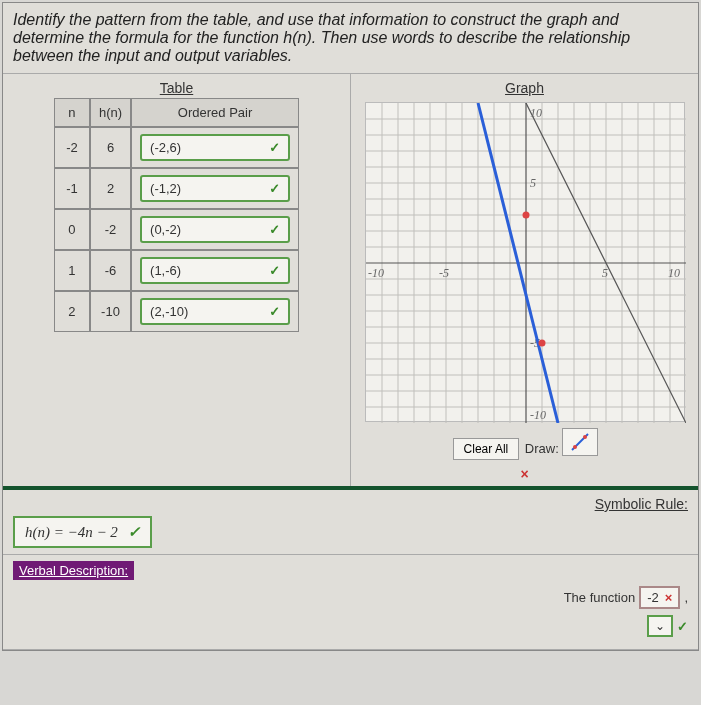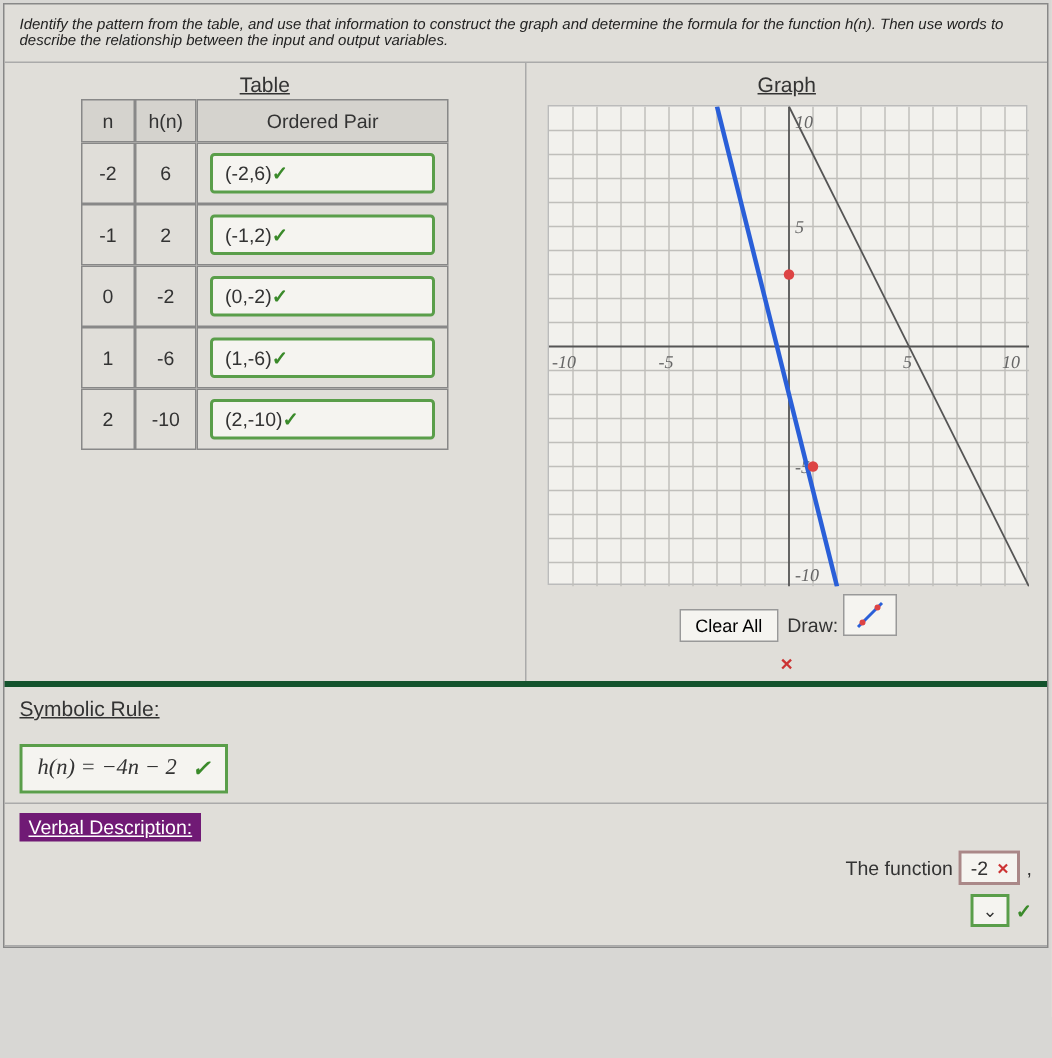--- a/index.html
+++ b/index.html
@@ -11,21 +11,21 @@
   width: 701px;
   padding: 2px;
 }
 .outer {
   border: 1px solid #888;
   background: #e0ded9;
 }
 .instructions {
   padding: 8px 10px;
   font-style: italic;
-  font-size: 10px;
+  font-size: 16px;
   border-bottom: 1px solid #aaa;
   color: #222;
 }
 .panels {
   display: flex;
   border-bottom: 4px solid #14532d;
 }
 .panel-left, .panel-right {
   flex: 1;
   border-right: 1px solid #aaa;
@@ -54,21 +54,21 @@
 }
 table.data th { background: #d5d3ce; }
 td.pair-cell { padding: 3px 4px; }
 .answer-box {
   border: 2px solid #5a9e4a;
   border-radius: 3px;
   background: #f5f4f0;
   padding: 4px 8px;
   display: flex;
   align-items: center;
-  justify-content: flex-start;
+  justify-content: space-between;
   width: 150px;
   font-size: 13px;
 }
 .check {
   color: #3a8a2a;
   font-weight: bold;
 }
 .graph-area {
   position: relative;
   width: 320px;
@@ -103,21 +103,22 @@
   font-weight: bold;
   margin-top: 2px;
 }
 .bottom-section {
   padding: 6px 10px;
   border-bottom: 1px solid #aaa;
 }
 .section-label-u {
   text-decoration: underline;
   font-size: 14px;
-  margin-bottom: 16px;
+  margin-bottom: 4px;
+  text-align: right;
 }
 .formula-box {
   border: 2px solid #5a9e4a;
   background: #f5f4f0;
   padding: 5px 10px;
   display: inline-flex;
   align-items: center;
   gap: 10px;
   font-style: italic;
   font-family: Georgia, serif;

